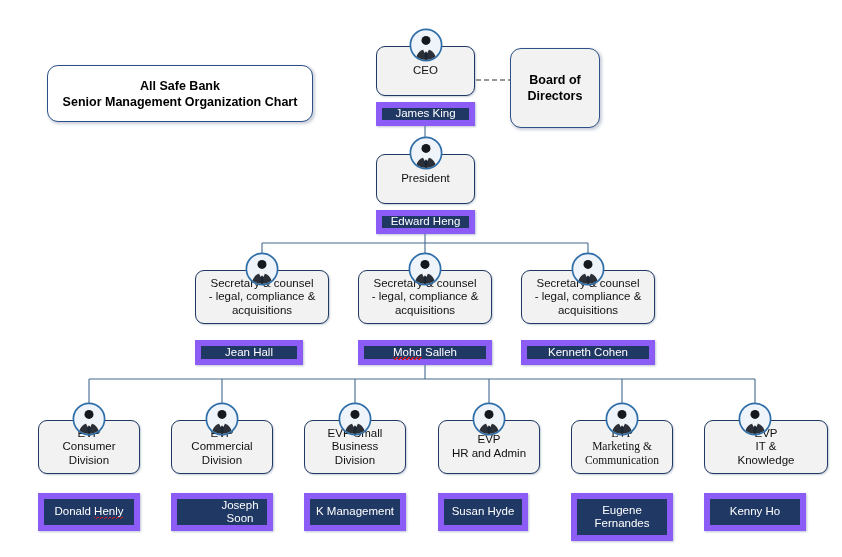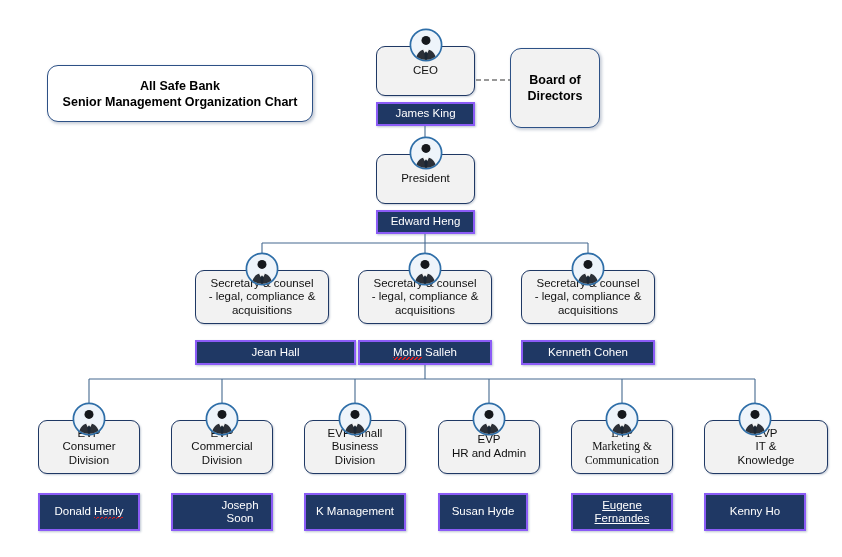--- a/index.html
+++ b/index.html
@@ -28,21 +28,21 @@
     font-size:11.5px;line-height:13.6px;
     padding:2px 4px 2px 4px;
     box-shadow:1px 1px 2px rgba(90,110,140,.35);
   }
   .rolebox .roletext{display:block;white-space:pre-line;}
 
   .plate{
     position:absolute;left:0;
     box-sizing:border-box;
     background:#1f3864;
-    border:2px solid #8b5cf6;
+    border:6px solid #8b5cf6;
     display:flex;align-items:center;justify-content:center;
     text-align:center;
     color:#ffffff;
     font-size:11.5px;line-height:13.5px;
     box-shadow:1px 1px 2px rgba(90,110,140,.4);
   }
   .plate .platetext{display:block;white-space:pre-line;}
 
   
   .sp{
@@ -177,21 +177,21 @@
           <path d="M13.9 21.6 L17 27.4 L20.1 21.6 L17 20.3 Z" fill="#f3f5f7"></path>
           <path d="M17 23.3 L18.7 25.6 L17.9 33.2 L16.1 33.2 L15.3 25.6 Z" fill="#1a2634"></path>
         </g>
       </svg>
     </div>
     <div class="rolebox" style="width:134px;height:54px;">
       <span class="roletext">Secretary &amp; counsel
 - legal, compliance &amp;
 acquisitions</span>
     </div>
-    <div class="plate" style="top:88px;width:161px;height:25px;">
+    <div class="plate" style="top:88px;width:108px;height:25px;">
       <span class="platetext">Jean Hall</span>
     </div>
   </div>
 
   <div class="node" style="left:358px;top:252px;width:134px;height:116px;">
     <div class="avatar" style="left:50px;">
       <svg viewBox="0 0 34 34">
         <circle cx="17" cy="17" r="15.6" fill="#eef4fa" stroke="#2e6ea8" stroke-width="1.7"></circle>
         <clipPath id="cl-s2">
             <circle cx="17" cy="17" r="14.8"></circle>
@@ -351,21 +351,21 @@
           <path d="M13.9 21.6 L17 27.4 L20.1 21.6 L17 20.3 Z" fill="#f3f5f7"></path>
           <path d="M17 23.3 L18.7 25.6 L17.9 33.2 L16.1 33.2 L15.3 25.6 Z" fill="#1a2634"></path>
         </g>
       </svg>
     </div>
     <div class="rolebox" style="width:102px;height:54px;font-family:Liberation Serif, serif;">
       <span class="roletext">EVP
 Marketing &amp;
 Communication</span>
     </div>
-    <div class="plate" style="top:91px;width:102px;height:38px;text-decoration:underline;">
+    <div class="plate" style="top:91px;width:102px;height:48px;">
       <span class="platetext">Eugene
 Fernandes</span>
     </div>
   </div>
 
   <div class="node" style="left:704px;top:402px;width:102px;height:130px;">
     <div class="avatar" style="left:34px;">
       <svg viewBox="0 0 34 34">
         <circle cx="17" cy="17" r="15.6" fill="#eef4fa" stroke="#2e6ea8" stroke-width="1.7"></circle>
         <clipPath id="cl-e6">

